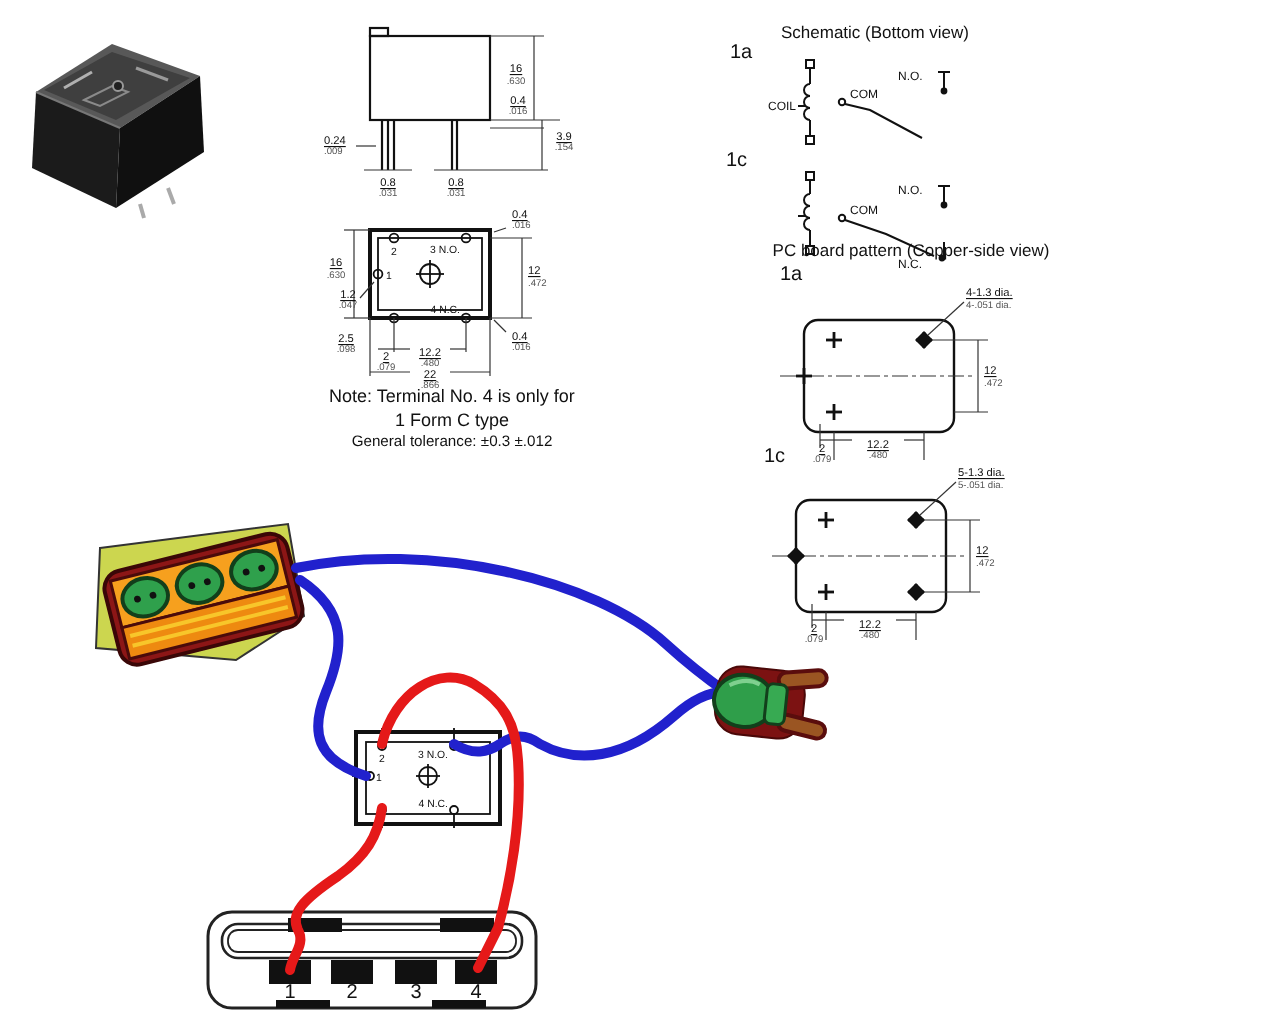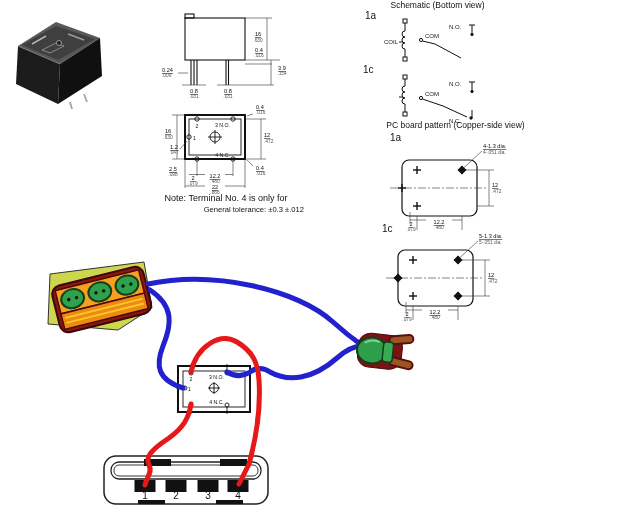--- a/index.html
+++ b/index.html
@@ -10,21 +10,21 @@
   svg text{font-family:"Liberation Sans",sans-serif;fill:#111;}
   .dm{font-size:5.6px;text-decoration:underline;}
   .di{font-size:4.8px;fill:#555;}
   .tl{font-size:5.2px;}
   .sch{font-size:6px;}
   .pinnum{font-size:10px;}
   .sec-title{font-size:8.5px;text-align:center;white-space:nowrap;}
   .variant{font-size:10px;}
   .note{width:156px;text-align:center;line-height:1.3;}
   .note .n1,.note .n2{font-size:9px;}
-  .note .n3{font-size:7.6px;text-align:right;}
+  .note .n3{font-size:7.6px;text-align:center;}
 </style>
 </head>
 <body>
 
 <div id="screen">
 
   <svg class="abs" style="left:12px;top:12px;" width="92" height="100" viewBox="0 0 92 100">
     <polygon points="6,34 44,10 88,26 48,52" fill="#585858"></polygon>
     <polygon points="10,33 44,14 83,27 46,48" fill="#3f3f3f"></polygon>
     <line x1="20" y1="32" x2="34" y2="24" stroke="#b0b0b0" stroke-width="1.5"></line>
@@ -125,24 +125,25 @@
     <text class="dm" x="33" y="80" text-anchor="middle">2</text>
     <text class="di" x="33" y="85" text-anchor="middle">.079</text>
     <text class="dm" x="55" y="78" text-anchor="middle">12.2</text>
     <text class="di" x="55" y="83" text-anchor="middle">.480</text>
     <text class="dm" x="55" y="89" text-anchor="middle">22</text>
     <text class="di" x="55" y="94" text-anchor="middle">.866</text>
   </svg>
 
   <div class="abs note" style="left:148px;top:193px;">
     <div class="n1">Note: Terminal No. 4 is only for</div>
+    <div class="n2">1 Form C type</div>
     <div class="n3">General tolerance: ±0.3 ±.012</div>
   </div>
 
-  <div class="abs" style="left:355px;top:0;width:165px;">
+  <div class="abs" style="left:355px;top:11px;width:165px;">
     <div class="sec-title">Schematic (Bottom view)</div>
     <div class="abs variant" style="left:10px;top:10px;">1a</div>
     <svg class="abs" style="left:28px;top:16px;" width="115" height="50" viewBox="0 0 115 50">
       <g stroke="#111" stroke-width="1" fill="none">
         <rect x="20" y="3" width="4" height="4"></rect>
           <rect x="20" y="41" width="4" height="4"></rect>
         <line x1="22" y1="7" x2="22" y2="15"></line>
           <line x1="22" y1="33" x2="22" y2="41"></line>
         <path d="M22 15 a3 3 0 0 0 0 6 a3 3 0 0 0 0 6 a3 3 0 0 0 0 6"></path>
         <line x1="16" y1="26" x2="20" y2="26"></line>

